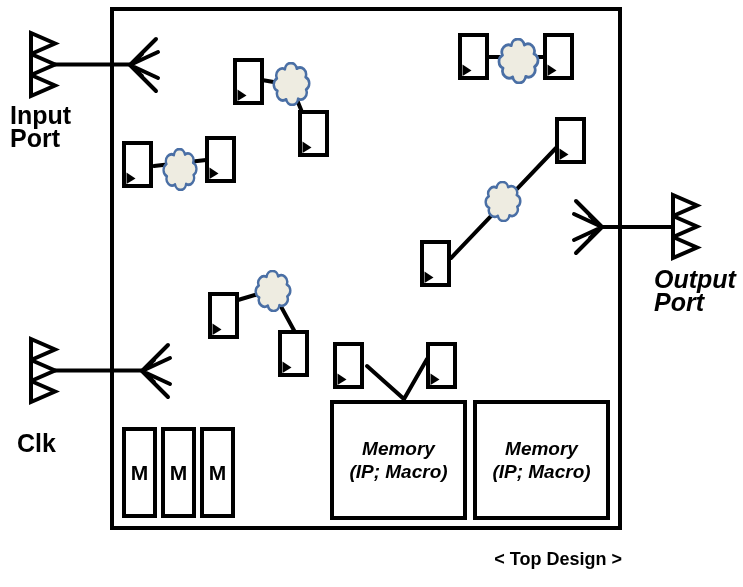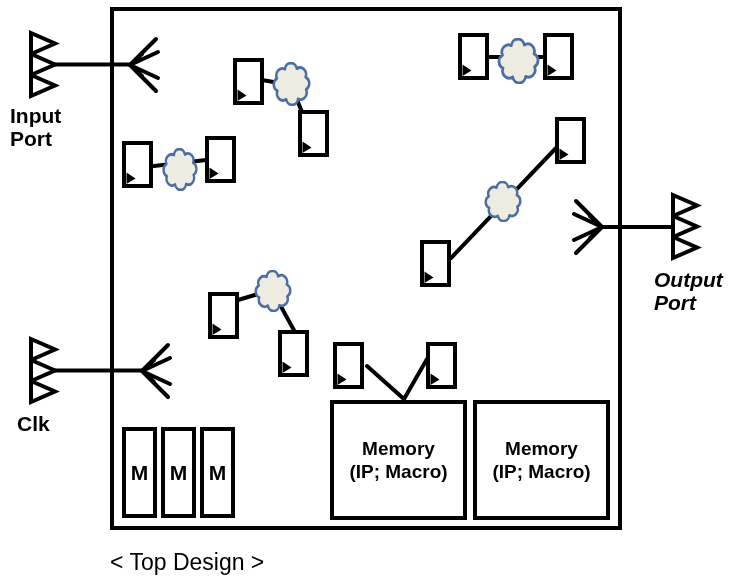--- a/index.html
+++ b/index.html
@@ -17,38 +17,38 @@
   }
   svg.schematic{position:absolute;left:0;top:0;width:743px;height:587px;}
   .boundary{fill:none;stroke:var(--stroke,#000);stroke-width:4px;}
   .wire{fill:none;stroke:var(--stroke,#000);stroke-width:4px;stroke-linecap:round;}
   .fan{fill:none;stroke:var(--stroke,#000);stroke-width:4px;stroke-linecap:round;}
   .tri{fill:#fff;stroke:var(--stroke,#000);stroke-width:4px;stroke-linejoin:miter;}
   .ff-rect{fill:#fff;stroke:var(--stroke,#000);stroke-width:4px;}
   .ff-clk{fill:var(--stroke,#000);}
   .cloud-path{fill:var(--cloud-fill,#eeece1);stroke:var(--cloud-stroke,#4a6fa5);stroke-width:7px;stroke-linejoin:round;}
   .label{
-    position:absolute;font-weight:bold;font-size:21px;line-height:23px;
+    position:absolute;font-weight:bold;font-size:25px;line-height:23px;
     white-space:pre-line;letter-spacing:0px;
   }
   .m-block{
     position:absolute;top:427px;width:35px;height:91px;box-sizing:border-box;
     border:4px solid var(--stroke,#000);background:#fff;
     display:flex;align-items:center;justify-content:center;
     font-weight:bold;font-size:21px;
   }
   .memory-block{
     position:absolute;top:400px;width:137px;height:120px;box-sizing:border-box;
     border:4px solid var(--stroke,#000);background:#fff;
     display:flex;align-items:center;justify-content:center;text-align:center;
-    font-weight:bold;font-size:19px;line-height:23px;white-space:pre-line;
+    font-weight:bold;font-size:19px;line-height:23px;white-space:pre-line;font-style:italic;
   }
   .caption{
-    position:absolute;left:110px;top:549px;width:512px;text-align:left;
-    font-weight:normal;font-size:23px;
+    position:absolute;left:110px;top:549px;width:512px;text-align:right;
+    font-weight:bold;font-size:18px;
   }
 </style>
 </head>
 <body>
 
 <div class="stage">
 
   <svg class="schematic" viewBox="0 0 743 587" xmlns="http://www.w3.org/2000/svg">
     <defs>
       <g id="port-tri">
@@ -114,21 +114,21 @@
 
     <use href="#cloud" x="271" y="62" width="41" height="44"></use>
     <use href="#cloud" x="161" y="148" width="38" height="43"></use>
     <use href="#cloud" x="496" y="38" width="45" height="46"></use>
     <use href="#cloud" x="253" y="270" width="40" height="42"></use>
     <use href="#cloud" x="483" y="181" width="40" height="41"></use>
   </svg>
 
   <div class="label" style="left:10px;top:104px;">Input
 Port</div>
-  <div class="label" style="left:17px;top:412px;">Clk</div>
+  <div class="label" style="left:17px;top:432px;">Clk</div>
   <div class="label" style="left:654px;top:268px;font-style:italic;">Output
 Port</div>
 
   <div class="m-block" style="left:122px;">M</div>
   <div class="m-block" style="left:161px;">M</div>
   <div class="m-block" style="left:200px;">M</div>
 
   <div class="memory-block" style="left:330px;">Memory
 (IP; Macro)</div>
   <div class="memory-block" style="left:473px;">Memory

